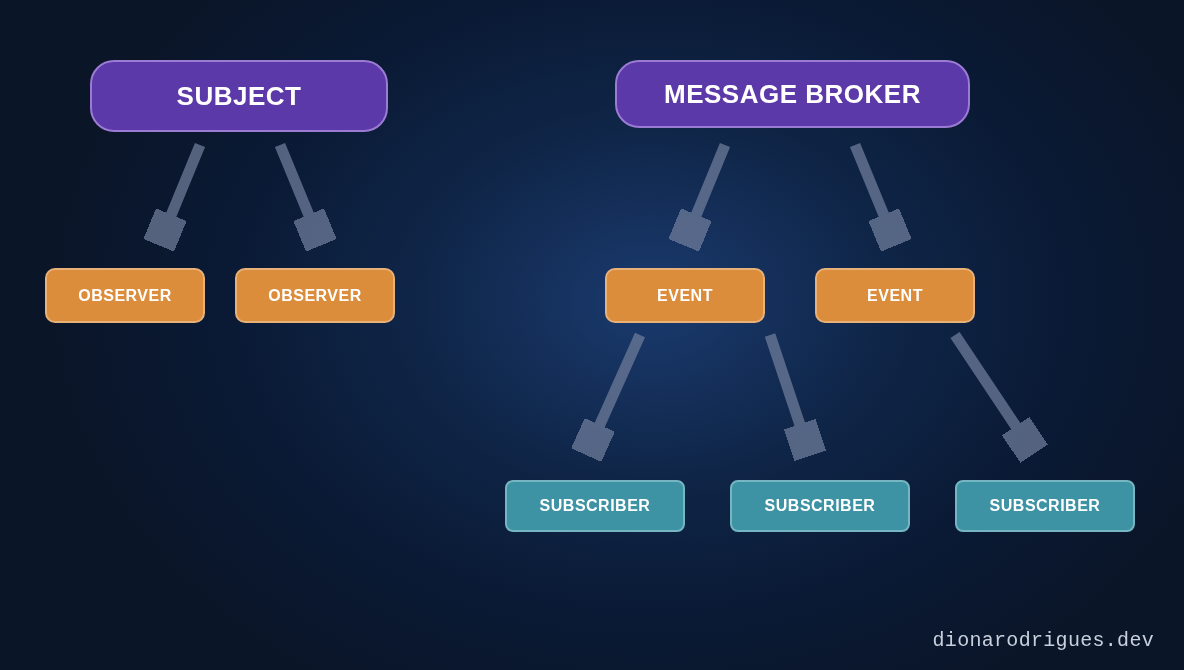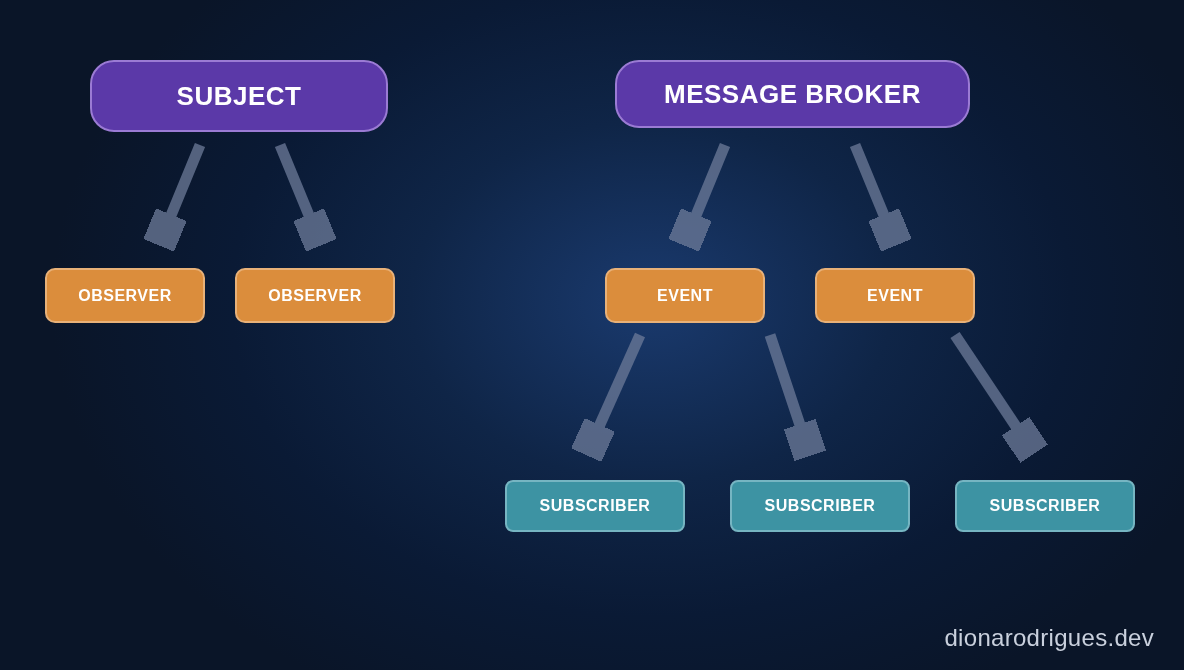--- a/index.html
+++ b/index.html
@@ -44,23 +44,24 @@
     stroke: #6d7b99;
     stroke-width: 11;
     fill: none;
     opacity: 0.75;
   }
   .attribution {
     position: absolute;
     bottom: 18px;
     right: 30px;
     color: #c9d0dd;
-    font-size: 24px;
+    font-size: 20px;
     font-weight: 400;
     letter-spacing: 0.3px;
+    font-family: Liberation Mono, monospace;
   }
 </style>
 </head>
 <body>
 
 <div class="node purple" style="left:90px; top:60px; width:298px; height:72px;">
   <span>SUBJECT</span>
 </div>
 
 <svg class="arrow" style="left:140px; top:135px; width:80px; height:130px;">

